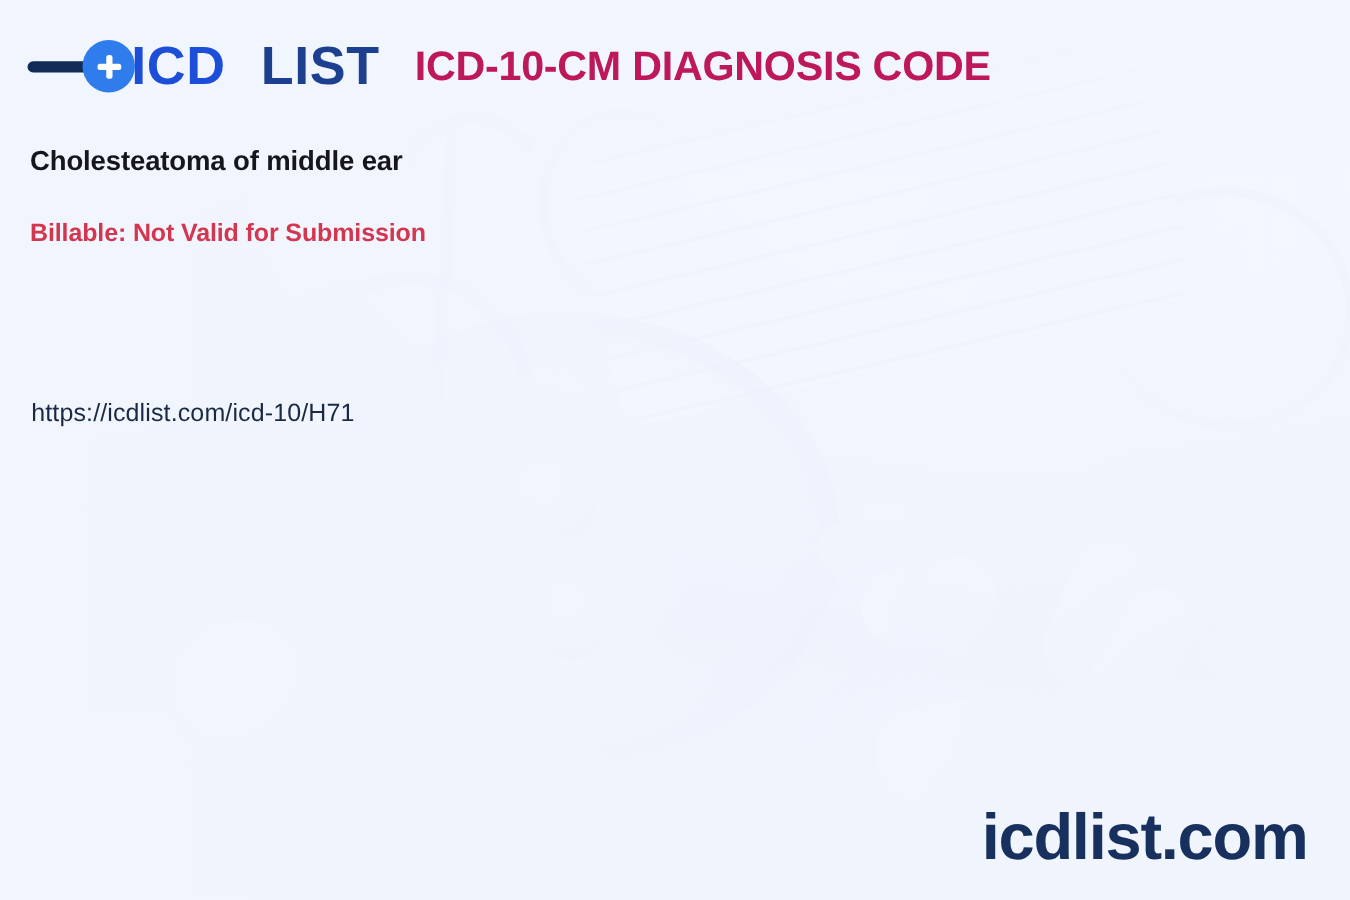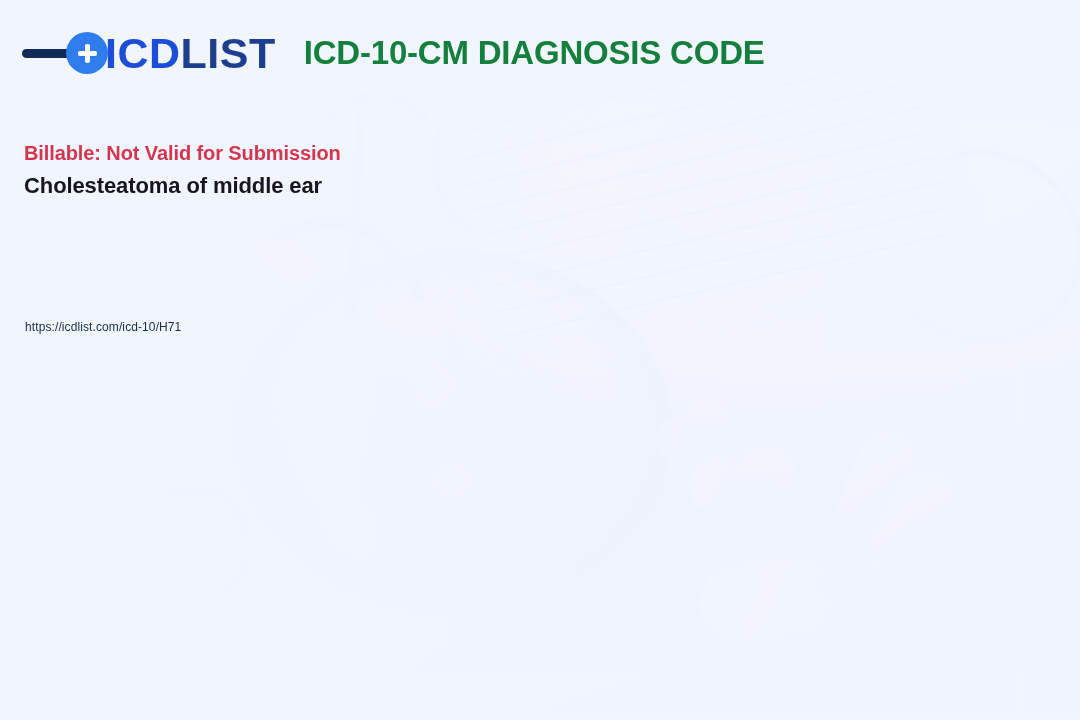--- a/index.html
+++ b/index.html
@@ -234,27 +234,27 @@
   .logo-circle .plus-h { width: 19px; height: 5px; }
   .logo-circle .plus-v { width: 5px; height: 19px; }
   .logo-word {
     font-size: 43px;
     font-weight: 700;
     letter-spacing: 0.5px;
     line-height: 1;
     margin-left: -3px;
   }
   .logo-word .icd  { color: #1d4ed8; }
-  .logo-word .list { color: #1c3f8f; }
+  .logo-word .list { color: #1c3f8f; margin-left: 28px; }
 
   #header-title {
     margin-left: 28px;
     font-size: 33px;
     font-weight: 700;
-    color: #15803d;
+    color: #be185d;
     letter-spacing: -0.2px;
     white-space: nowrap;
   }
 
   
   #code-block {
     position: absolute;
     left: 24px;
     top: 108px;
     width: 620px;
@@ -277,21 +277,21 @@
     margin-top: 34px;
     font-size: 20px;
     font-weight: 700;
     color: #d3364f;
     letter-spacing: -0.1px;
   }
   #code-url {
     position: absolute;
     left: 25px;
     top: 320px;
-    font-size: 12px;
+    font-size: 20px;
     font-weight: 400;
     color: #1b2a44;
     letter-spacing: 0.1px;
   }
 
   
   #site-watermark {
     position: absolute;
     right: 34px;
     bottom: 24px;
@@ -343,21 +343,22 @@
           <span class="plus-v"></span>
         </div>
         <div class="logo-word">
           <span class="icd">ICD</span><span class="list">LIST</span>
         </div>
       </div>
       <div id="header-title">ICD-10-CM DIAGNOSIS CODE</div>
     </div>
 
     <div id="code-block">
+      <div id="code-description">Cholesteatoma of middle ear</div>
       <div id="billable-status">Billable: Not Valid for Submission</div>
-      <div id="code-description">Cholesteatoma of middle ear</div>
     </div>
 
     <div id="code-url">https://icdlist.com/icd-10/H71</div>
 
+    <div id="site-watermark">icdlist.com</div>
 
   </div>
 </div>
 
 </body></html>

